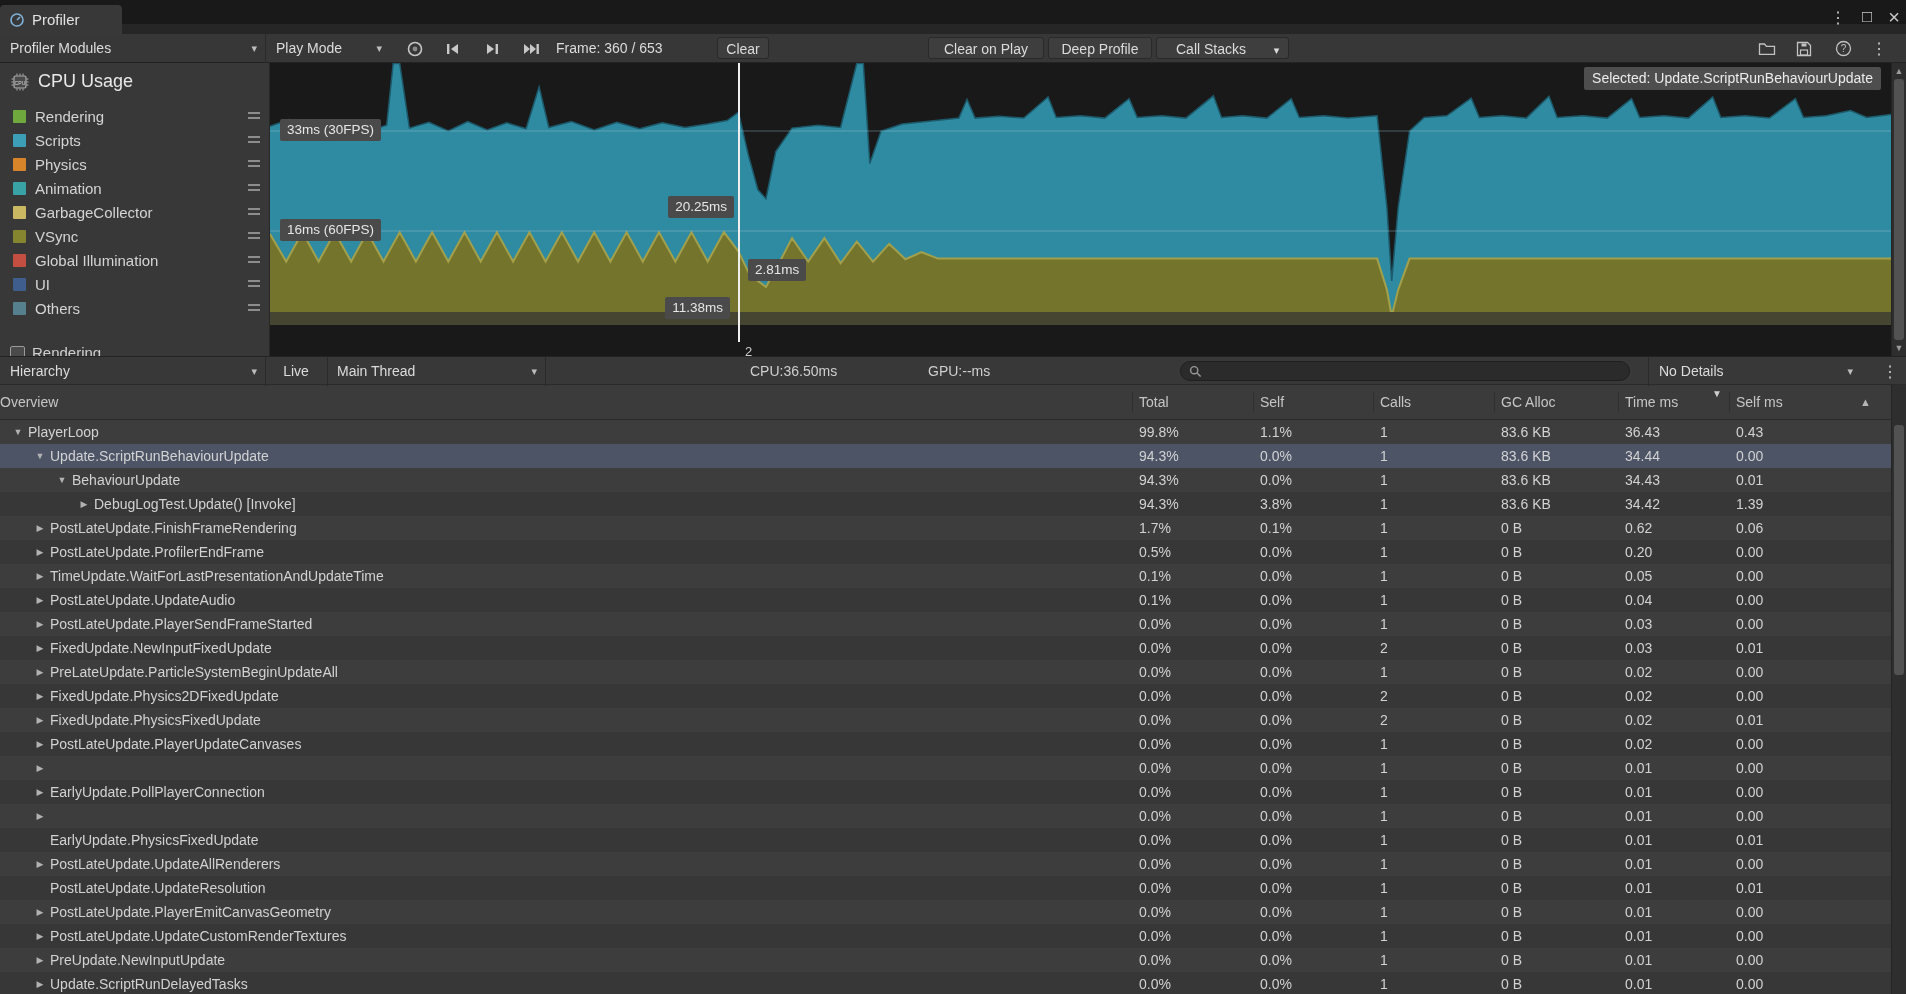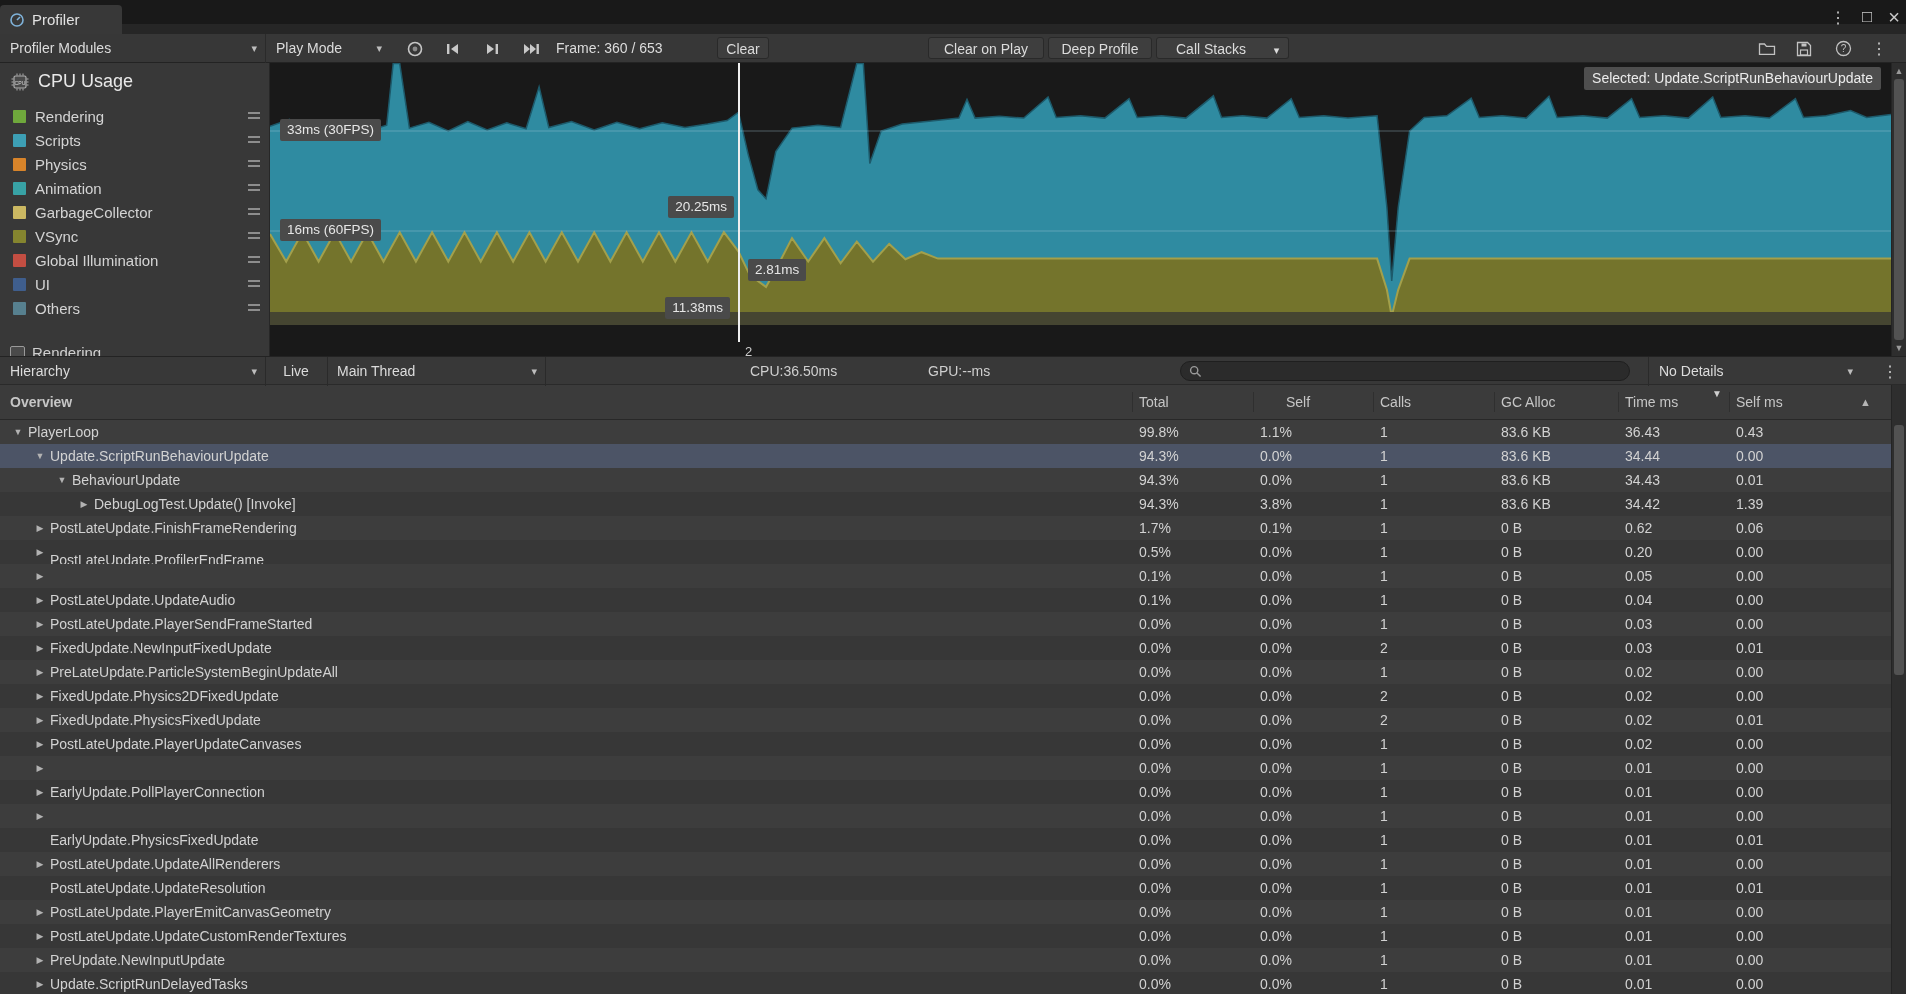--- a/index.html
+++ b/index.html
@@ -327,24 +327,24 @@
     <span class="lbl">No Details</span>
     <span class="da">▾</span>
   </div>
   <div class="flat" style="right:4px;width:24px;text-align:center;">
     <span class="kebab">⋮</span>
   </div>
 </div>
 
 <div class="thead">
   <span class="hup">▲</span>
-<span class="hcol" style="left: 10px; font-weight: bold;">Overview</span>
+<span class="hcol" style="left: 0;">Overview</span>
     <span class="hcol" style="left: 1139px;">Total</span>
     <i class="hsep" style="left: 1132px;"></i>
-    <span class="hcol" style="left: 1260px; margin-left: 26px;">Self</span>
+    <span class="hcol" style="left: 1260px;">Self</span>
     <i class="hsep" style="left: 1253px;"></i>
     <span class="hcol" style="left: 1380px;">Calls</span>
     <i class="hsep" style="left: 1373px;"></i>
     <span class="hcol" style="left: 1501px;">GC Alloc</span>
     <i class="hsep" style="left: 1494px;"></i>
     <span class="hcol" style="left: 1625px;">Time ms</span>
     <i class="hsep" style="left: 1618px;"></i>
     <span class="hcol" style="left: 1736px;">Self ms</span>
     <i class="hsep" style="left: 1729px;"></i>
     <span class="sortarrow" style="left: 1712px;">▼</span>
@@ -395,30 +395,31 @@
       <span class="rname" style="left: 50px;">PostLateUpdate.FinishFrameRendering</span>
       <span class="val" style="left: 1139px;">1.7%</span>
       <span class="val" style="left: 1260px;">0.1%</span>
       <span class="val" style="left: 1380px;">1</span>
       <span class="val" style="left: 1501px;">0 B</span>
       <span class="val" style="left: 1625px;">0.62</span>
       <span class="val" style="left: 1736px;">0.06</span>
     </div>
     <div class="trow odd">
       <span class="arrow" style="left: 32px;">▶</span>
-      <span class="rname" style="left: 50px; margin-top: 8px;">PostLateUpdate.ProfilerEndFrame</span>
+      <span class="rname" style="left: 50px;">PostLateUpdate.ProfilerEndFrame</span>
       <span class="val" style="left: 1139px;">0.5%</span>
       <span class="val" style="left: 1260px;">0.0%</span>
       <span class="val" style="left: 1380px;">1</span>
       <span class="val" style="left: 1501px;">0 B</span>
       <span class="val" style="left: 1625px;">0.20</span>
       <span class="val" style="left: 1736px;">0.00</span>
     </div>
     <div class="trow even">
       <span class="arrow" style="left: 32px;">▶</span>
+      <span class="rname" style="left: 50px;">TimeUpdate.WaitForLastPresentationAndUpdateTime</span>
       <span class="val" style="left: 1139px;">0.1%</span>
       <span class="val" style="left: 1260px;">0.0%</span>
       <span class="val" style="left: 1380px;">1</span>
       <span class="val" style="left: 1501px;">0 B</span>
       <span class="val" style="left: 1625px;">0.05</span>
       <span class="val" style="left: 1736px;">0.00</span>
     </div>
     <div class="trow odd">
       <span class="arrow" style="left: 32px;">▶</span>
       <span class="rname" style="left: 50px;">PostLateUpdate.UpdateAudio</span>

